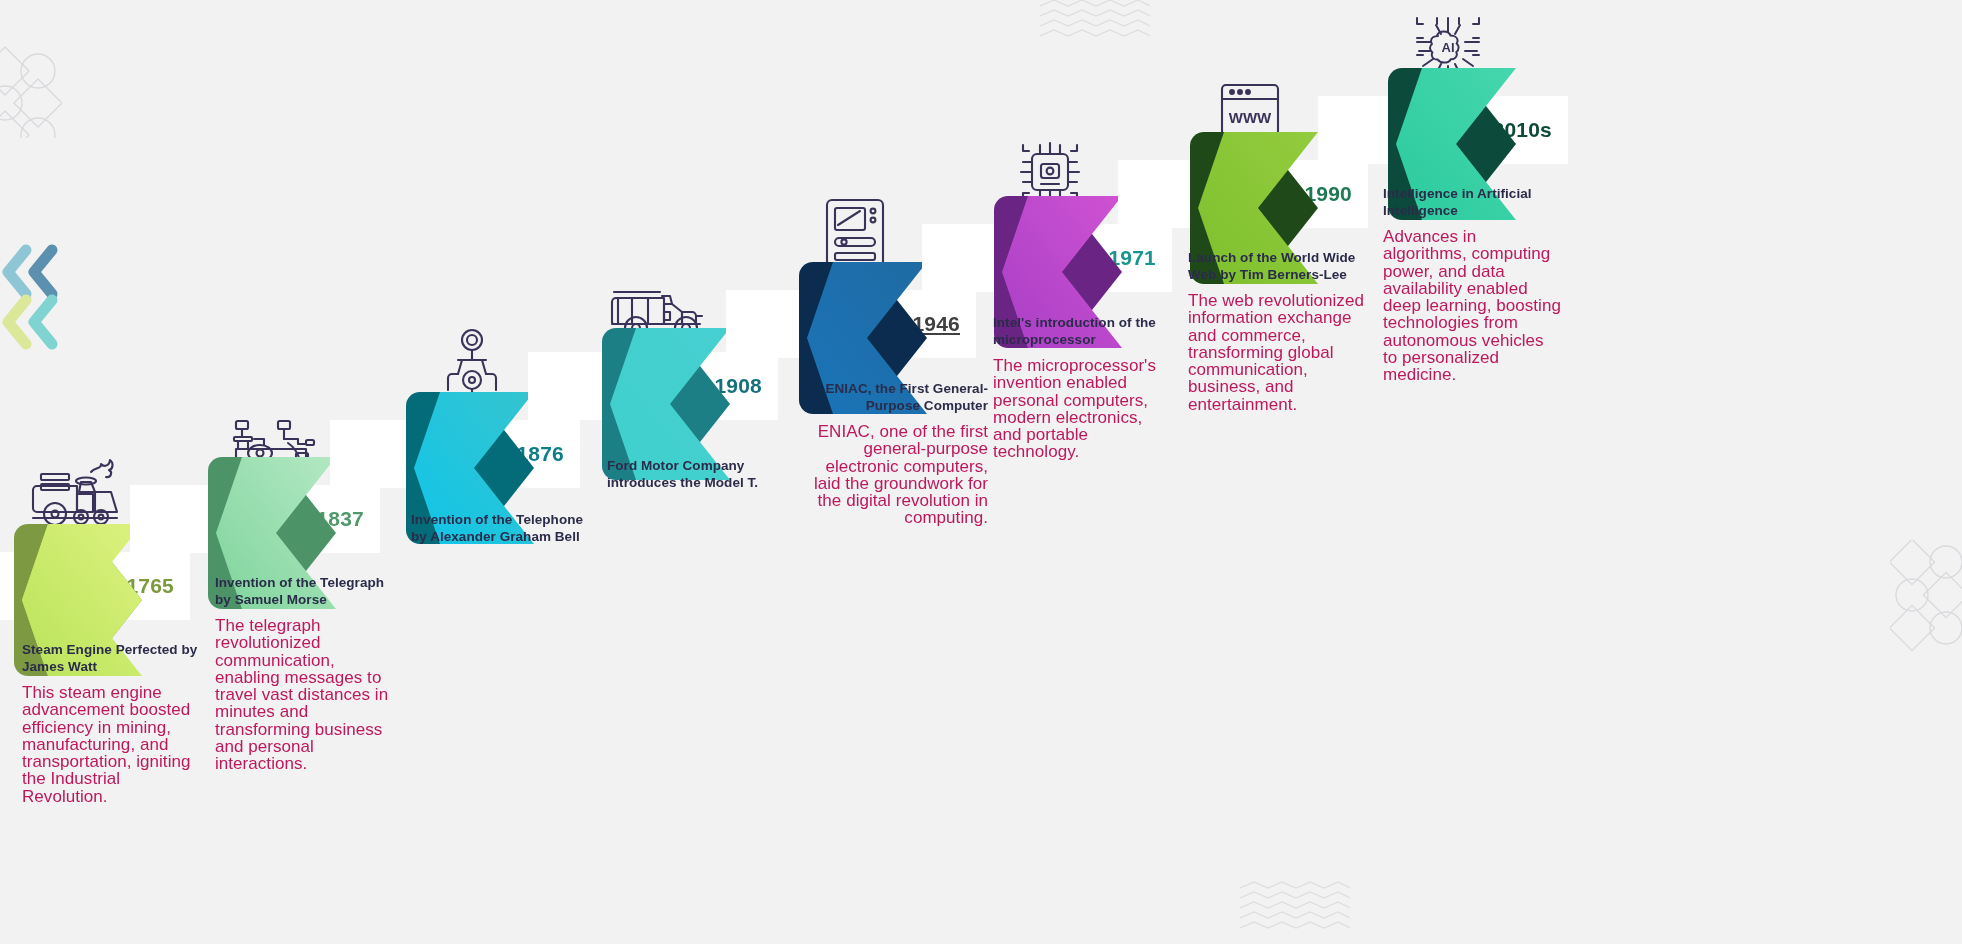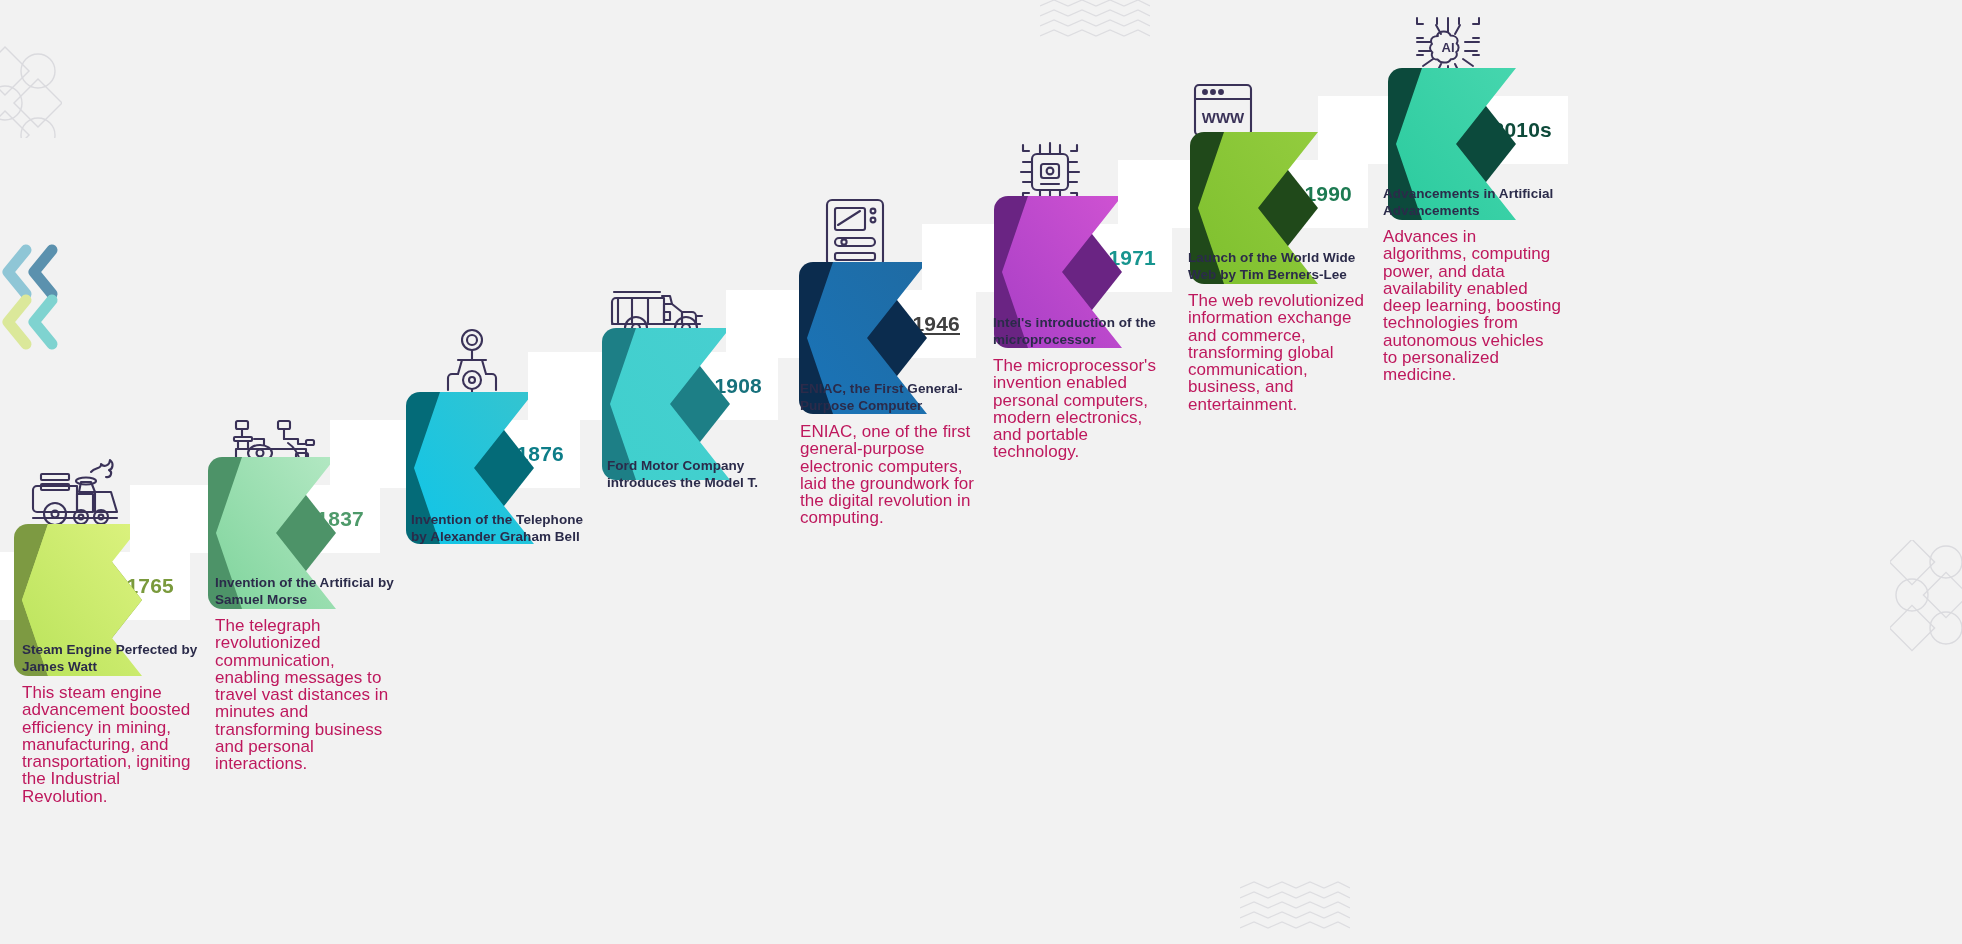--- a/index.html
+++ b/index.html
@@ -210,21 +210,21 @@
             <stop offset="0" stop-color="#7fd49c"></stop>
               <stop offset="1" stop-color="#b3e8c3"></stop>
           </linearGradient>
         </defs>
         <path d="M0 14a14 14 0 0 1 14-14h54l60 76-60 76H14A14 14 0 0 1 0 138z" fill="#4d9368"></path>
         <path d="M34 0h94l-60 76 60 76H34L8 76z" fill="url(#g1837)"></path>
       </svg>
     </div>
 
     <div class="txt" style="left:215px; top:575px;">
-      <div class="title">Invention of the Artificial by Samuel Morse</div>
+      <div class="title">Invention of the Telegraph by Samuel Morse</div>
       <div class="desc">The telegraph revolutionized communication, enabling messages to travel vast distances in minutes and transforming business and personal interactions.</div>
     </div>
   </div>
 
   <div class="step">
     <div class="icon-wrap" style="left:422px; top:322px;">
       <svg width="76" height="88" viewBox="0 0 76 88" fill="none" stroke="#3a3258" stroke-width="2.1" stroke-linecap="round" stroke-linejoin="round">
         <circle cx="38" cy="12" r="10"></circle>
         <path d="M33 12a5 5 0 0 1 10 0 5 5 0 0 1-10 0z"></path>
         <path d="M38 22v10"></path>
@@ -328,21 +328,21 @@
           <linearGradient id="g1946" x1="0" y1="1" x2="1" y2="0">
             <stop offset="0" stop-color="#1a74b8"></stop>
               <stop offset="1" stop-color="#1f6ba3"></stop>
           </linearGradient>
         </defs>
         <path d="M0 14a14 14 0 0 1 14-14h54l60 76-60 76H14A14 14 0 0 1 0 138z" fill="#0b2c4e"></path>
         <path d="M34 0h94l-60 76 60 76H34L8 76z" fill="url(#g1946)"></path>
       </svg>
     </div>
 
-    <div class="txt" style="left:800px; top:381px; width:188px;">
+    <div class="txt" style="left:800px; top:381px; width:188px;text-align:right;">
       <div class="title">ENIAC, the First General-Purpose Computer</div>
       <div class="desc">ENIAC, one of the first general-purpose electronic computers, laid the groundwork for the digital revolution in computing.</div>
     </div>
   </div>
 
   <div class="step">
     <div class="icon-wrap" style="left:1000px; top:122px;">
       <svg width="68" height="68" viewBox="0 0 68 68" fill="none" stroke="#3a3258" stroke-width="2.1" stroke-linecap="round" stroke-linejoin="round">
         <rect x="16" y="16" width="36" height="36" rx="5"></rect>
         <rect x="25" y="26" width="18" height="14" rx="2.5"></rect>
@@ -373,21 +373,21 @@
       </svg>
     </div>
 
     <div class="txt" style="left:993px; top:315px; width:178px;">
       <div class="title">Intel's introduction of the microprocessor</div>
       <div class="desc">The microprocessor's invention enabled personal computers, modern electronics, and portable technology.</div>
     </div>
   </div>
 
   <div class="step">
-    <div class="icon-wrap" style="left:1173px; top:60px;">
+    <div class="icon-wrap" style="left:1200px; top:60px;">
       <svg width="62" height="66" viewBox="0 0 62 66" fill="none" stroke="#3a3258" stroke-width="2.1" stroke-linecap="round" stroke-linejoin="round">
         <rect x="3" y="8" width="56" height="50" rx="4"></rect>
         <path d="M3 22h56"></path>
         <circle cx="13" cy="15" r="1.9" fill="#3a3258"></circle>
         <circle cx="21" cy="15" r="1.9" fill="#3a3258"></circle>
         <circle cx="29" cy="15" r="1.9" fill="#3a3258"></circle>
         <text x="31" y="46" text-anchor="middle" font-family="Liberation Sans, sans-serif" font-size="15" font-weight="700" fill="#3a3258" stroke="none">WWW</text>
       </svg>
     </div>
 
@@ -440,18 +440,18 @@
             <stop offset="0" stop-color="#2bcb9e"></stop>
               <stop offset="1" stop-color="#46d6ae"></stop>
           </linearGradient>
         </defs>
         <path d="M0 14a14 14 0 0 1 14-14h54l60 76-60 76H14A14 14 0 0 1 0 138z" fill="#0c4a3c"></path>
         <path d="M34 0h94l-60 76 60 76H34L8 76z" fill="url(#g2010)"></path>
       </svg>
     </div>
 
     <div class="txt" style="left:1383px; top:186px; width:178px;">
-      <div class="title">Advancements in Artificial Advancements</div>
+      <div class="title">Intelligence in Artificial Intelligence</div>
       <div class="desc">Advances in algorithms, computing power, and data availability enabled deep learning, boosting technologies from autonomous vehicles to personalized medicine.</div>
     </div>
   </div>
 
 </div>
 
 </body></html>

